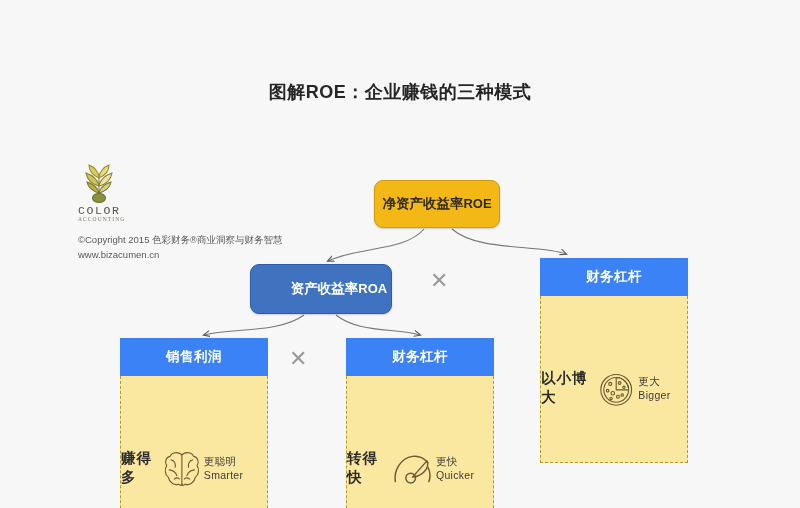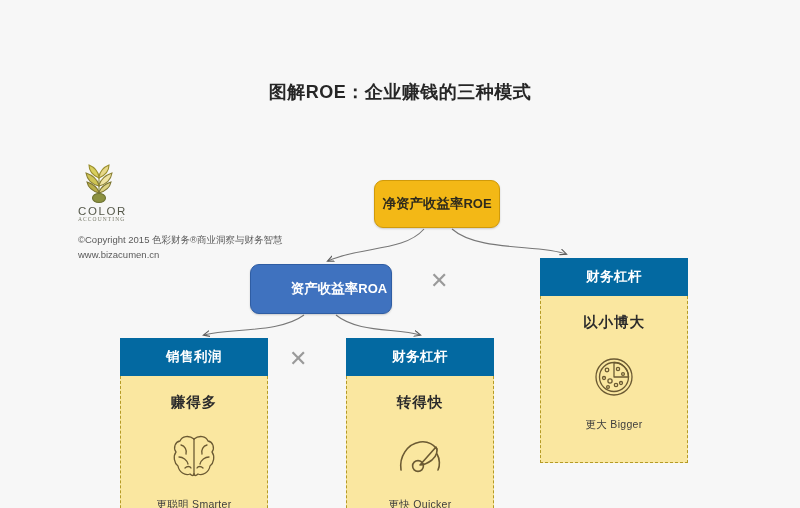--- a/index.html
+++ b/index.html
@@ -47,21 +47,21 @@
     display: block;
   }
   #brand-wordmark {
     margin-top: 1px;
     line-height: 1.05;
   }
   .wordmark-main {
     font-size: 11.5px;
     letter-spacing: 1.6px;
     color: #55584a;
-    font-family: Liberation Sans, sans-serif;
+    font-family: Liberation Mono, monospace;
   }
   .wordmark-sub {
     font-size: 5.5px;
     letter-spacing: 1.1px;
     color: #7a7c6c;
     font-family: "Liberation Serif", "DejaVu Serif", serif;
   }
   #brand-copyright {
     margin-top: 10px;
     font-size: 9.5px;
@@ -121,36 +121,36 @@
   }
 
   
   .card {
     position: absolute;
     width: 148px;
   }
   .card-head {
     box-sizing: border-box;
     height: 38px;
-    background: #0369a1;
+    background: #3b82f6;
     color: #ffffff;
     font-size: 13.5px;
     font-weight: bold;
     display: flex;
     align-items: center;
     justify-content: center;
     letter-spacing: 0.5px;
   }
   .card-body {
     box-sizing: border-box;
     background: #fae7a0;
     border: 1.5px dashed #b59b26;
     border-top: none;
     display: flex;
-    flex-direction: column;
+    flex-direction: row;
     align-items: center;
     padding-top: 17px;
     padding-bottom: 0;
   }
   .card-headline {
     font-size: 14.5px;
     font-weight: bold;
     color: #2b2b2b;
     letter-spacing: 1px;
   }

